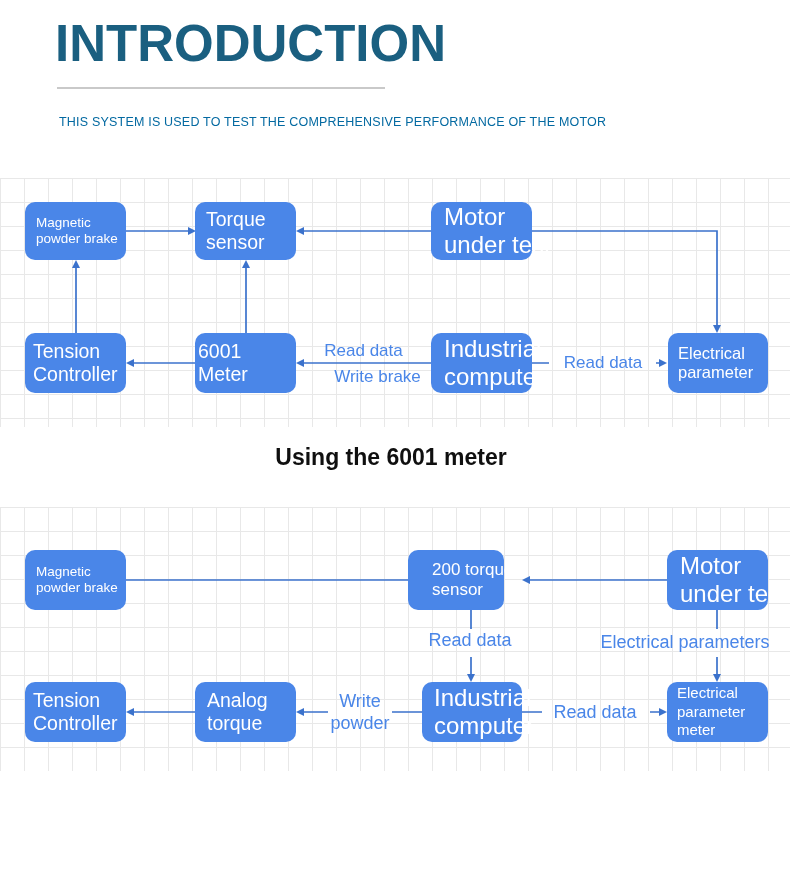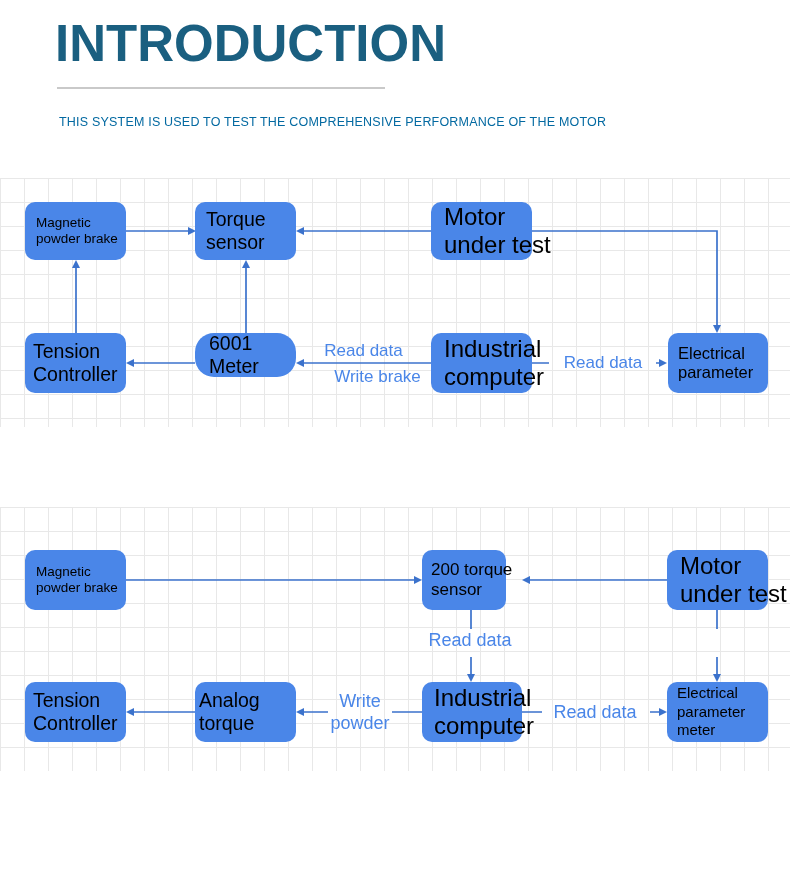--- a/index.html
+++ b/index.html
@@ -25,21 +25,21 @@
     position:absolute; left:0; width:790px;
     background-image:
       linear-gradient(to right, #e8e8e8 1px, transparent 1px),
       linear-gradient(to bottom, #e8e8e8 1px, transparent 1px);
     background-size:24px 24px;
   }
   #grid-1 { top:178px; height:249px; }
   #grid-2 { top:507px; height:264px; }
   svg.wires { position:absolute; left:0; top:0; width:790px; height:890px; pointer-events:none; }
   .box {
-    position:absolute; background:#4a86e8; border-radius:10px; color:#000000;
+    position:absolute; background:#4a86e8; border-radius:10px; color:#ffffff;
     display:flex; flex-direction:column; justify-content:center;
     box-sizing:border-box; padding-left:11px; line-height:1.16;
   }
   .box span { display:block; white-space:nowrap; }
   .fs-sm  { font-size:13.5px; }
   .fs-md  { font-size:17px; }
   .fs-lg  { font-size:24px; }
   .fs-xl  { font-size:19.5px; }
   .fs-ep  { font-size:16.5px; }
   .fs-epm { font-size:15px; line-height:1.26; }
@@ -141,67 +141,69 @@
     <span>sensor</span>
   </div>
   <div class="box fs-lg" style="left:431px; top:202px; width:101px; height:58px; padding-left:13px;">
     <span>Motor</span>
     <span>under test</span>
   </div>
   <div class="box fs-xl" style="left:25px; top:333px; width:101px; height:60px; padding-left:8px;">
     <span>Tension</span>
     <span>Controller</span>
   </div>
-  <div class="box fs-xl" style="left:195px; top:333px; width:101px; height:44px; padding-left:14px;border-radius:19px;">
+  <div class="box fs-xl" style="left:195px; top:333px; width:101px; height:60px; padding-left:3px;">
     <span>6001</span>
     <span>Meter</span>
   </div>
   <div class="box fs-lg" style="left:431px; top:333px; width:101px; height:60px; padding-left:13px;">
     <span>Industrial</span>
     <span>computer</span>
   </div>
   <div class="box fs-ep" style="left:668px; top:333px; width:100px; height:60px; padding-left:10px;">
     <span>Electrical</span>
     <span>parameter</span>
   </div>
 
   <div class="lbl lbl-17" style="left:306px; top:341px; width:115px;">Read data</div>
   <div class="lbl lbl-17" style="left:314px; top:367px; width:127px;">Write brake</div>
   <div class="lbl lbl-17" style="left:551px; top:353px; width:104px;">Read data</div>
 
+  <h2 id="caption-1" class="caption">Using the 6001 meter</h2>
 
   <div class="box fs-sm" style="left:25px; top:550px; width:101px; height:60px;">
     <span>Magnetic</span>
     <span>powder brake</span>
   </div>
-  <div class="box fs-md" style="left:422px; top:550px; width:84px; height:60px; padding-left:9px;">
+  <div class="box fs-md" style="left:408px; top:550px; width:96px; height:60px; padding-left:24px;">
     <span>200 torque</span>
     <span>sensor</span>
   </div>
   <div class="box fs-lg" style="left:667px; top:550px; width:101px; height:60px; padding-left:13px;">
     <span>Motor</span>
     <span>under test</span>
   </div>
   <div class="box fs-xl" style="left:25px; top:682px; width:101px; height:60px; padding-left:8px;">
     <span>Tension</span>
     <span>Controller</span>
   </div>
-  <div class="box fs-xl" style="left:195px; top:682px; width:101px; height:60px; padding-left:4px;">
+  <div class="box fs-xl" style="left:195px; top:682px; width:101px; height:60px; padding-left:12px;">
     <span>Analog</span>
     <span>torque</span>
   </div>
   <div class="box fs-lg" style="left:422px; top:682px; width:100px; height:60px; padding-left:12px;">
     <span>Industrial</span>
     <span>computer</span>
   </div>
   <div class="box fs-epm" style="left:667px; top:682px; width:101px; height:60px; padding-left:10px;">
     <span>Electrical</span>
     <span>parameter</span>
     <span>meter</span>
   </div>
 
   <div class="lbl lbl-18" style="left:420px; top:630px; width:100px;">Read data</div>
+  <div class="lbl lbl-18" style="left:584px; top:632px; width:202px;">Electrical parameters</div>
   <div class="lbl lbl-18" style="left:329px; top:691px; width:62px;">Write</div>
   <div class="lbl lbl-18" style="left:329px; top:713px; width:62px;">powder</div>
   <div class="lbl lbl-18" style="left:543px; top:702px; width:104px;">Read data</div>
 
 
 </div>
 
 </body></html>

